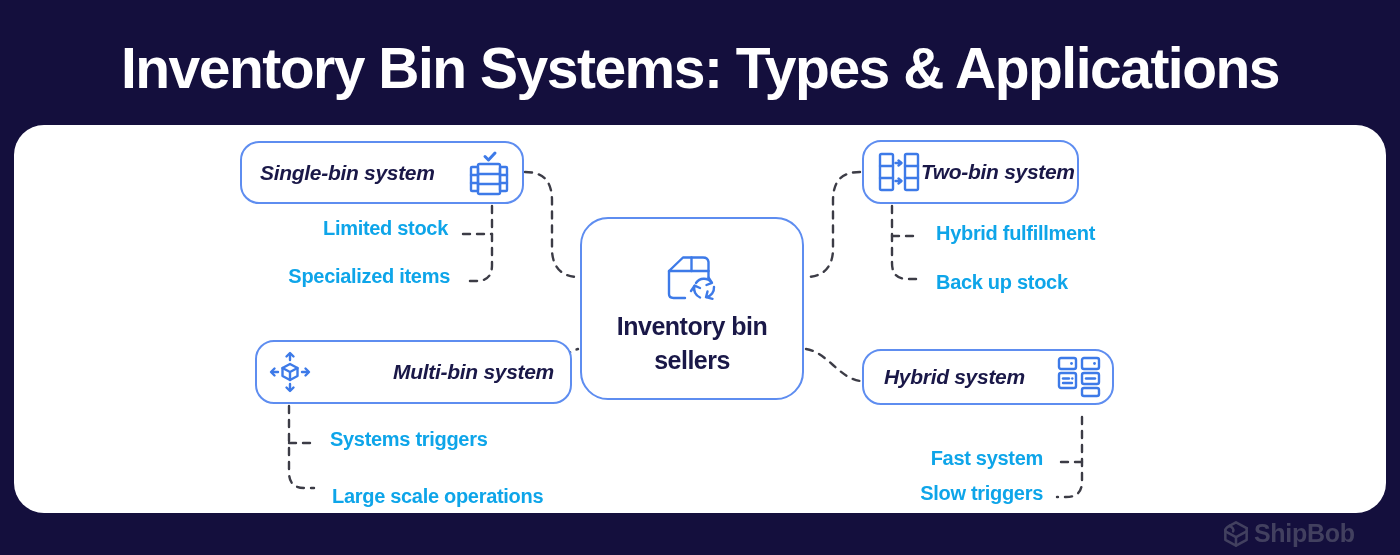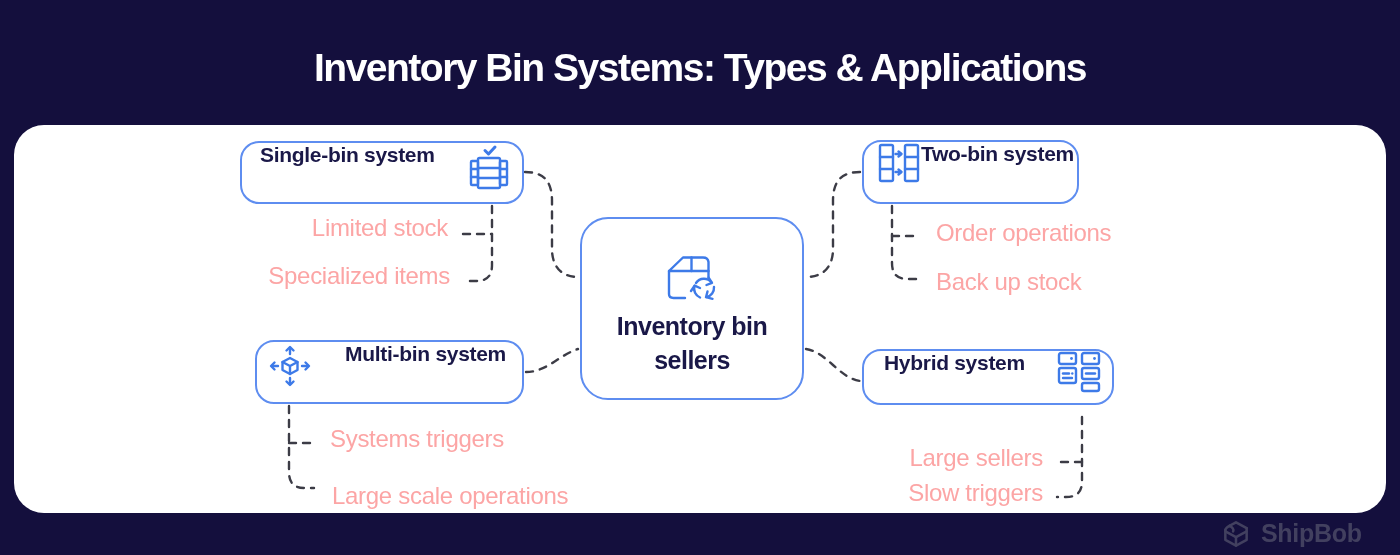--- a/index.html
+++ b/index.html
@@ -1,34 +1,34 @@
 <!DOCTYPE html>
 <html><head>
 <meta charset="utf-8">
 <style>
   html,body{margin:0;padding:0;background:#140F3D;}
   .stage{position:relative;width:1400px;height:555px;background:#140F3D;overflow:hidden;
          font-family:"Liberation Sans",sans-serif;}
   .main-title{position:absolute;top:36px;left:0;width:1400px;text-align:center;color:#FFFFFF;
-         font-size:39px;font-weight:bold;letter-spacing:-1.5px;line-height:64px;white-space:nowrap;}
+         font-size:57px;font-weight:bold;letter-spacing:-1.5px;line-height:64px;white-space:nowrap;}
   .card{position:absolute;left:14px;top:125px;width:1372px;height:388px;background:#FFFFFF;
          border-radius:30px;z-index:1;}
   .connectors{position:absolute;left:0;top:0;z-index:2;pointer-events:none;}
   .node{position:absolute;background:#FFFFFF;border:2px solid #5E8DF0;border-radius:19px;
-         display:flex;box-sizing:border-box;z-index:3;}
+         display:flex;align-items:center;box-sizing:border-box;z-index:3;font-style:italic;}
   .node-label{font-weight:bold;font-size:21px;color:#1A1848;letter-spacing:-0.3px;white-space:nowrap;}
   .gap{flex:1;}
   .center-node{position:absolute;left:580px;top:217px;width:224px;height:183px;background:#FFFFFF;
          border:2.5px solid #5E8DF0;border-radius:28px;display:flex;flex-direction:column;
          align-items:center;justify-content:center;box-sizing:border-box;z-index:3;}
   .center-label{font-weight:bold;font-size:25px;line-height:34px;color:#1A1848;
          letter-spacing:-0.5px;text-align:center;margin-top:8px;}
-  .child-label{position:absolute;font-weight:normal;font-size:24px;line-height:20px;color:#fca5a5;
+  .child-label{position:absolute;font-weight:bold;font-size:20px;line-height:20px;color:#0ea5e9;
          letter-spacing:-0.3px;white-space:nowrap;z-index:3;}
-  .footer-brand{position:absolute;left:1221px;top:518px;display:flex;align-items:center;gap:10px;
+  .footer-brand{position:absolute;left:1221px;top:518px;display:flex;align-items:center;gap:3px;
          color:#42405F;font-weight:bold;font-size:25px;letter-spacing:-0.3px;z-index:3;}
   svg.blue-ico{stroke:#3D7AE8;fill:none;stroke-width:2.4;stroke-linecap:round;stroke-linejoin:round;flex:none;}
 </style>
 </head>
 <body>
 
 <div class="stage">
 
   <div class="main-title">Inventory Bin Systems: Types &amp; Applications</div>
 
@@ -97,21 +97,21 @@
       <line x1="28" y1="27" x2="41" y2="27"></line>
       <line x1="18.5" y1="12" x2="24" y2="12"></line>
       <polyline points="21.5,9.5 24.5,12 21.5,14.5"></polyline>
       <line x1="18.5" y1="30" x2="24" y2="30"></line>
       <polyline points="21.5,27.5 24.5,30 21.5,32.5"></polyline>
     </svg>
     <span class="gap"></span>
     <span class="node-label">Two-bin system</span>
   </div>
 
-  <div class="node" style="left:255px;top:340px;width:269px;height:64px;padding:0 16px 0 9px;">
+  <div class="node" style="left:255px;top:340px;width:317px;height:64px;padding:0 16px 0 9px;">
     <svg class="blue-ico" width="48" height="48" viewBox="0 0 48 48">
       <path d="M24 16 L31.5 20 V28 L24 32 L16.5 28 V20 Z"></path>
       <path d="M16.5 20 L24 24 L31.5 20 M24 24 V32"></path>
       <line x1="24" y1="12" x2="24" y2="6"></line>
       <polyline points="20.5,8.5 24,5 27.5,8.5"></polyline>
       <line x1="24" y1="36" x2="24" y2="42"></line>
       <polyline points="20.5,39.5 24,43 27.5,39.5"></polyline>
       <line x1="12" y1="24" x2="6" y2="24"></line>
       <polyline points="8.5,20.5 5,24 8.5,27.5"></polyline>
       <line x1="36" y1="24" x2="42" y2="24"></line>
@@ -135,27 +135,27 @@
       <line x1="6" y1="27" x2="15" y2="27"></line>
       <rect x="25" y="17" width="17" height="11" rx="2"></rect>
       <line x1="29" y1="22.5" x2="38" y2="22.5"></line>
       <rect x="25" y="32" width="17" height="8" rx="2"></rect>
     </svg>
   </div>
 
   <span class="child-label" style="right:952px;top:218px;">Limited stock</span>
   <span class="child-label" style="right:950px;top:266px;">Specialized items</span>
 
-  <span class="child-label" style="left:936px;top:223px;">Order operations</span>
+  <span class="child-label" style="left:936px;top:223px;">Hybrid fulfillment</span>
   <span class="child-label" style="left:936px;top:272px;">Back up stock</span>
 
   <span class="child-label" style="left:330px;top:429px;">Systems triggers</span>
   <span class="child-label" style="left:332px;top:486px;">Large scale operations</span>
 
-  <span class="child-label" style="right:357px;top:448px;">Large sellers</span>
+  <span class="child-label" style="right:357px;top:448px;">Fast system</span>
   <span class="child-label" style="right:357px;top:483px;">Slow triggers</span>
 
   <div class="footer-brand">
     <svg width="30" height="31" viewBox="0 0 30 32" fill="none" stroke="#42405F" stroke-width="2.6" stroke-linecap="round" stroke-linejoin="round">
       <path d="M26 10.5 L15 4.5 L8.2 8.2"></path>
       <path d="M4 12.5 V22.5 L15 28.5 L26 22.5 V10.5"></path>
       <path d="M4 13.8 L15 19.8 L26 13.8"></path>
       <path d="M15 19.8 V28.5"></path>
       <path d="M8.2 8.2 C5.2 9.9 4 11 4 12.5"></path>
       <path d="M8.2 8.2 C11.4 9.7 13.2 11.6 12 13.9"></path>

